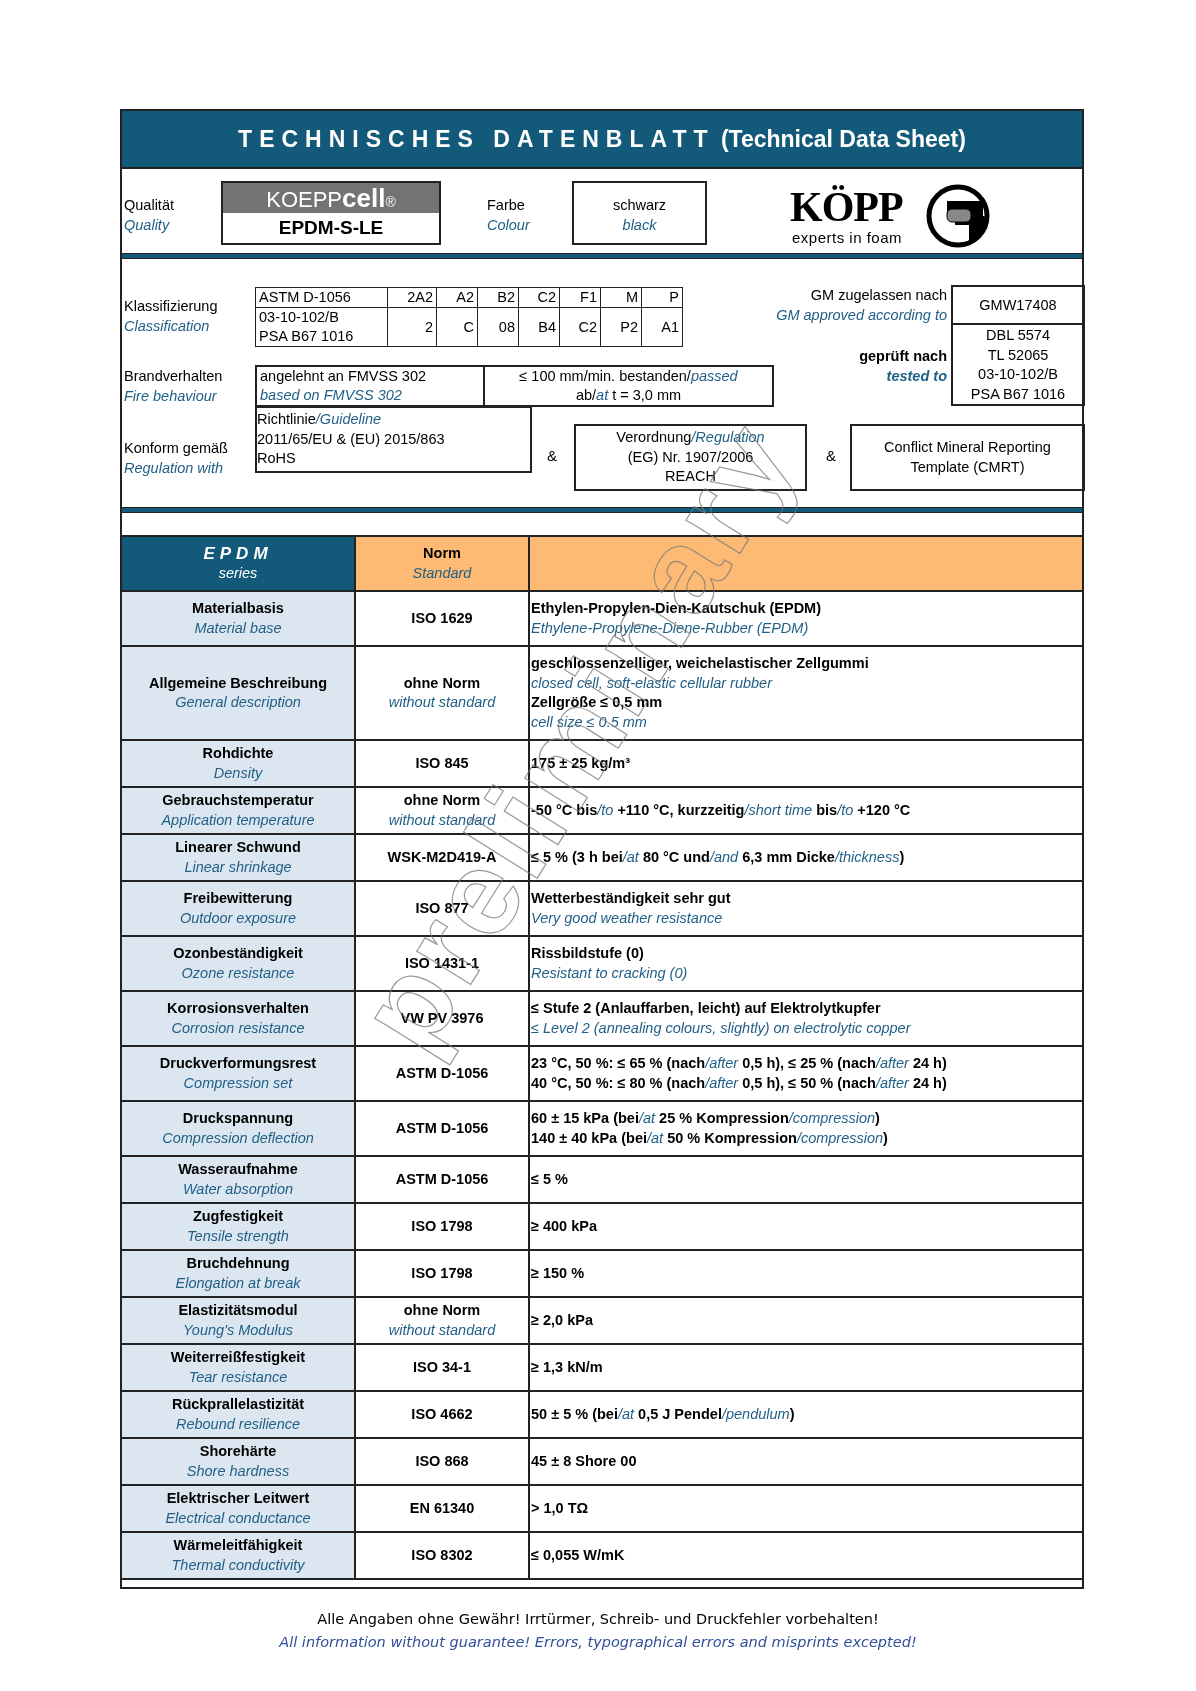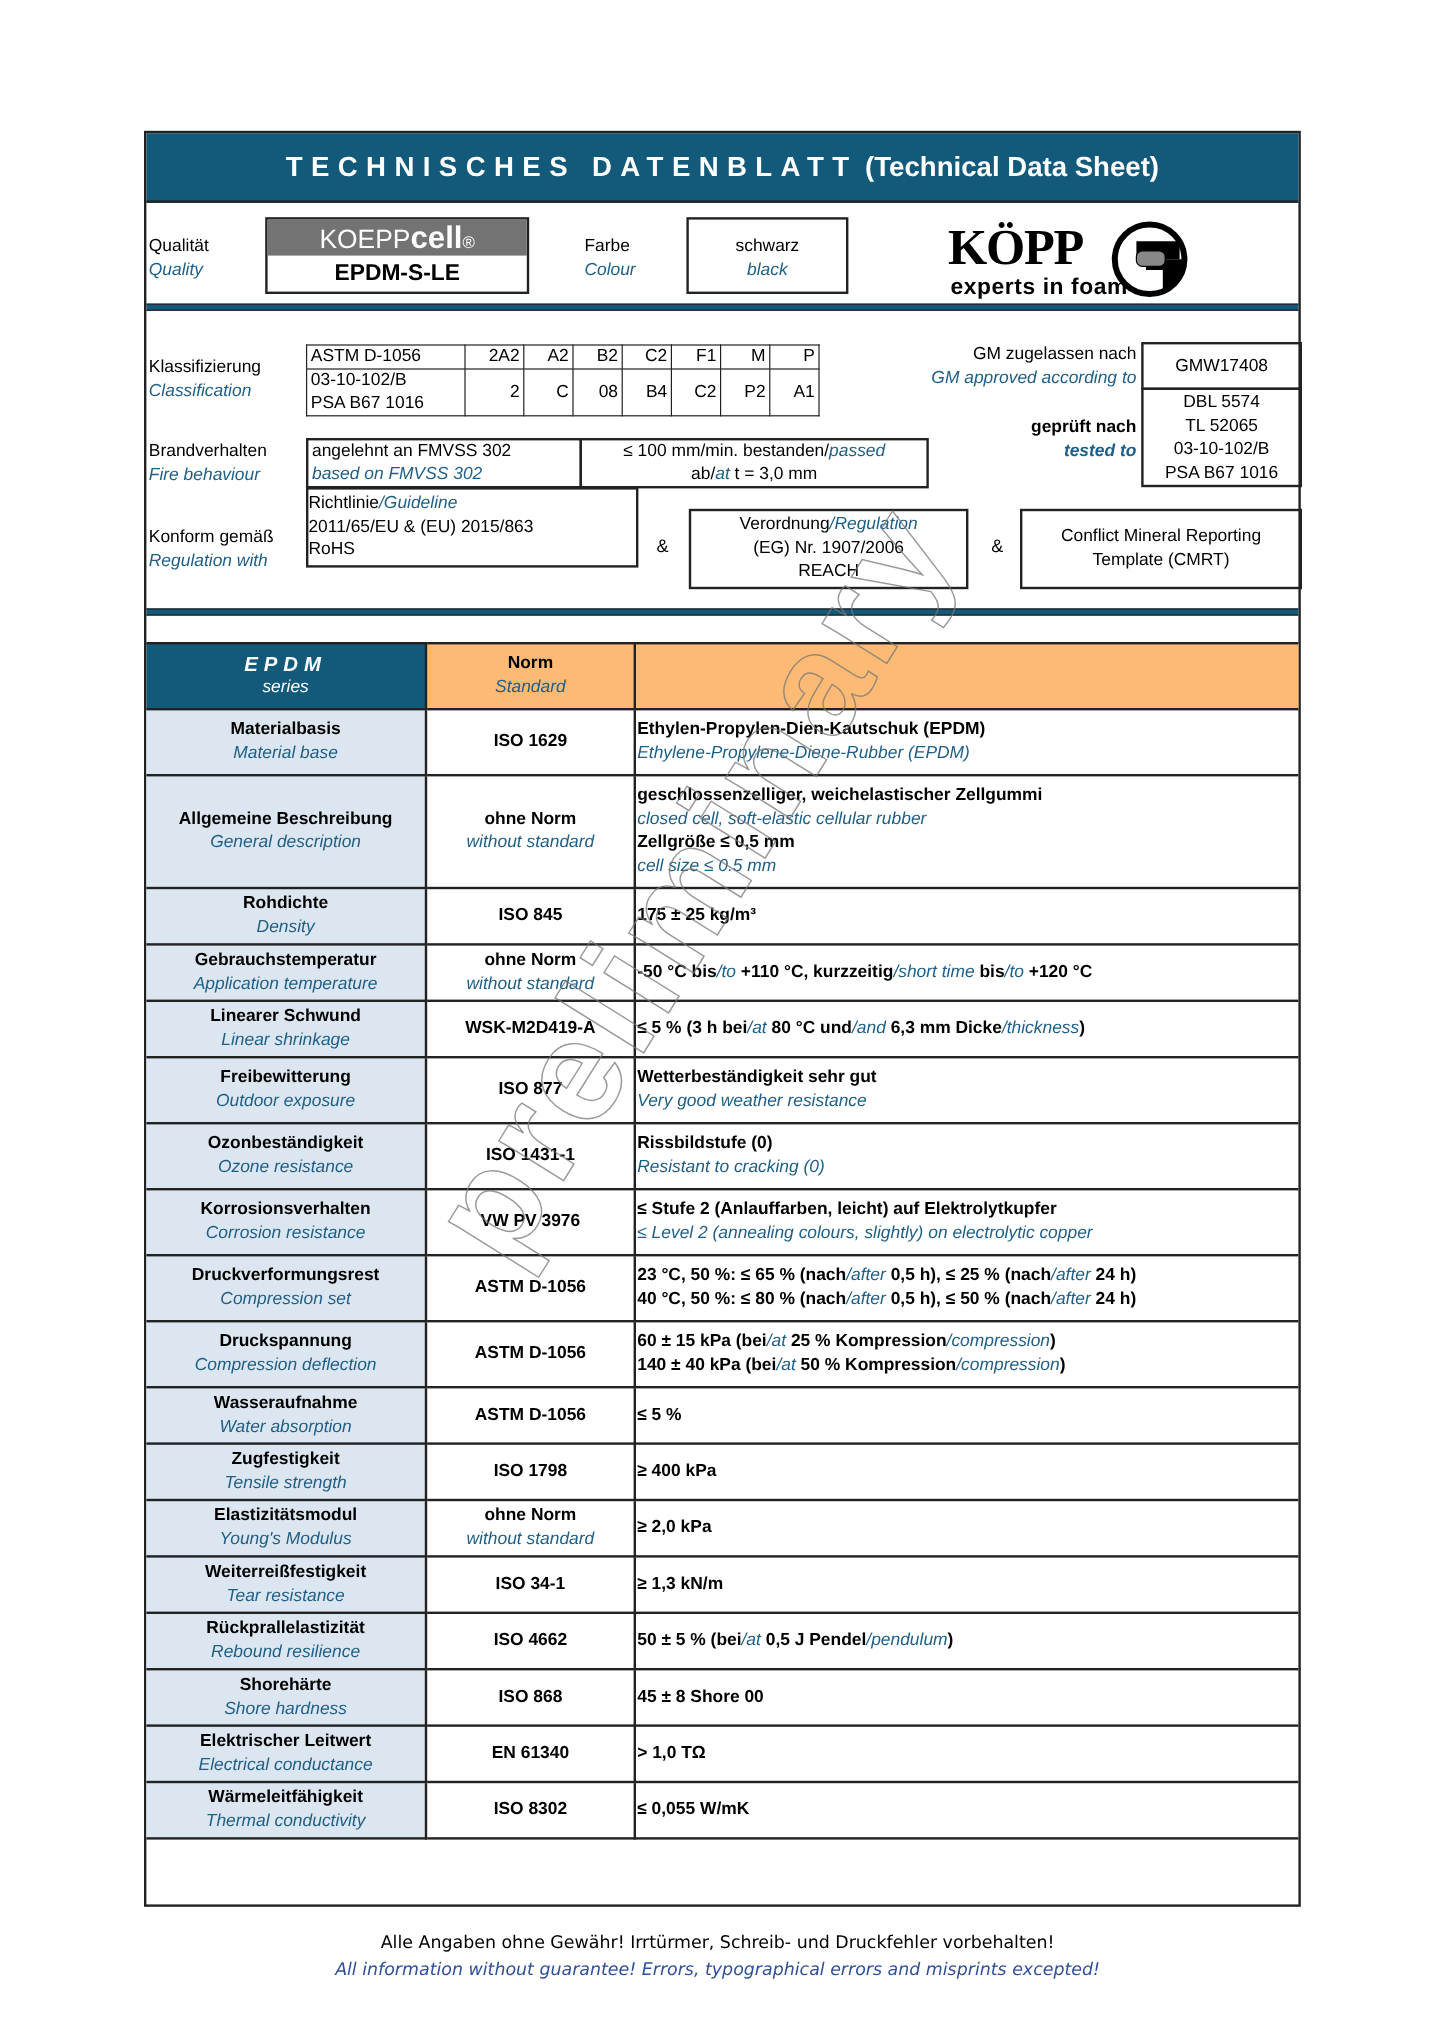--- a/index.html
+++ b/index.html
@@ -14,21 +14,21 @@
   .en { color:#1f5f86; font-style:italic; }
   .lbl { position:absolute; font-size:14.5px; line-height:20px; }
   .box { position:absolute; border:2px solid #222; box-sizing:border-box; font-size:14.5px; }
   .sep { position:absolute; left:0; right:0; height:4px; background:#135a7a; border-top:1.5px solid #222; border-bottom:1.5px solid #222; }
   table.cls { position:absolute; border-collapse:collapse; font-size:14.5px; }
   table.cls td { border:1.5px solid #222; padding:0 3px; line-height:19px; text-align:right; }
   table.cls td.left { text-align:left; }
   .amp { position:absolute; font-size:15px; }
   .logo { position:absolute; left:668px; top:70px; width:200px; height:70px; }
   .logo-text { position:absolute; left:0; top:4px; font-family:"Liberation Serif", serif; font-weight:bold; font-size:42px; letter-spacing:-1px; line-height:44px; }
-  .logo-sub { position:absolute; left:2px; top:48px; font-size:19px; font-weight:bold; letter-spacing:0.5px; }
+  .logo-sub { position:absolute; left:2px; top:48px; font-size:15px; font-weight:normal; letter-spacing:0.5px; }
   .kc-box { position:absolute; left:99px; top:70px; width:220px; height:64px; border:2px solid #222; box-sizing:border-box; }
   .kc-top { height:30px; background:#737373; color:#fff; text-align:center; font-size:22px; line-height:30px; }
   .kc-bot { height:30px; text-align:center; font-weight:bold; font-size:19px; line-height:30px; }
 
   .dt { position:absolute; left:0; top:424px; width:960px; border-collapse:collapse; }
   .dt td { border-top:2px solid #222; border-bottom:2px solid #222; padding:0; font-size:14.5px; line-height:19.5px; vertical-align:middle; }
   .dt td.c1 { width:232px; background:#dce6f0; text-align:center; border-right:2px solid #222; }
   .dt td.c2 { width:172px; text-align:center; border-right:2px solid #222; font-weight:bold; }
   .dt td.c3 { padding-left:1px; }
   .dt td.c1 .de, .dt td.c3 .de { font-weight:bold; }
@@ -310,20 +310,28 @@
 
     <tr style="height:47px;">
       <td class="c1">
             <div class="de">Zugfestigkeit</div>
             <div class="en">Tensile strength</div>
           </td>
       <td class="c2">ISO 1798</td>
       <td class="c3 b">≥ 400 kPa</td>
     </tr>
 
+    <tr style="height:47px;">
+      <td class="c1">
+            <div class="de">Bruchdehnung</div>
+            <div class="en">Elongation at break</div>
+          </td>
+      <td class="c2">ISO 1798</td>
+      <td class="c3 b">≥ 150 %</td>
+    </tr>
 
     <tr style="height:47px;">
       <td class="c1">
             <div class="de">Elastizitätsmodul</div>
             <div class="en">Young's Modulus</div>
           </td>
       <td class="c2">
             <div>ohne Norm</div>
             <div class="en">without standard</div>
           </td>

